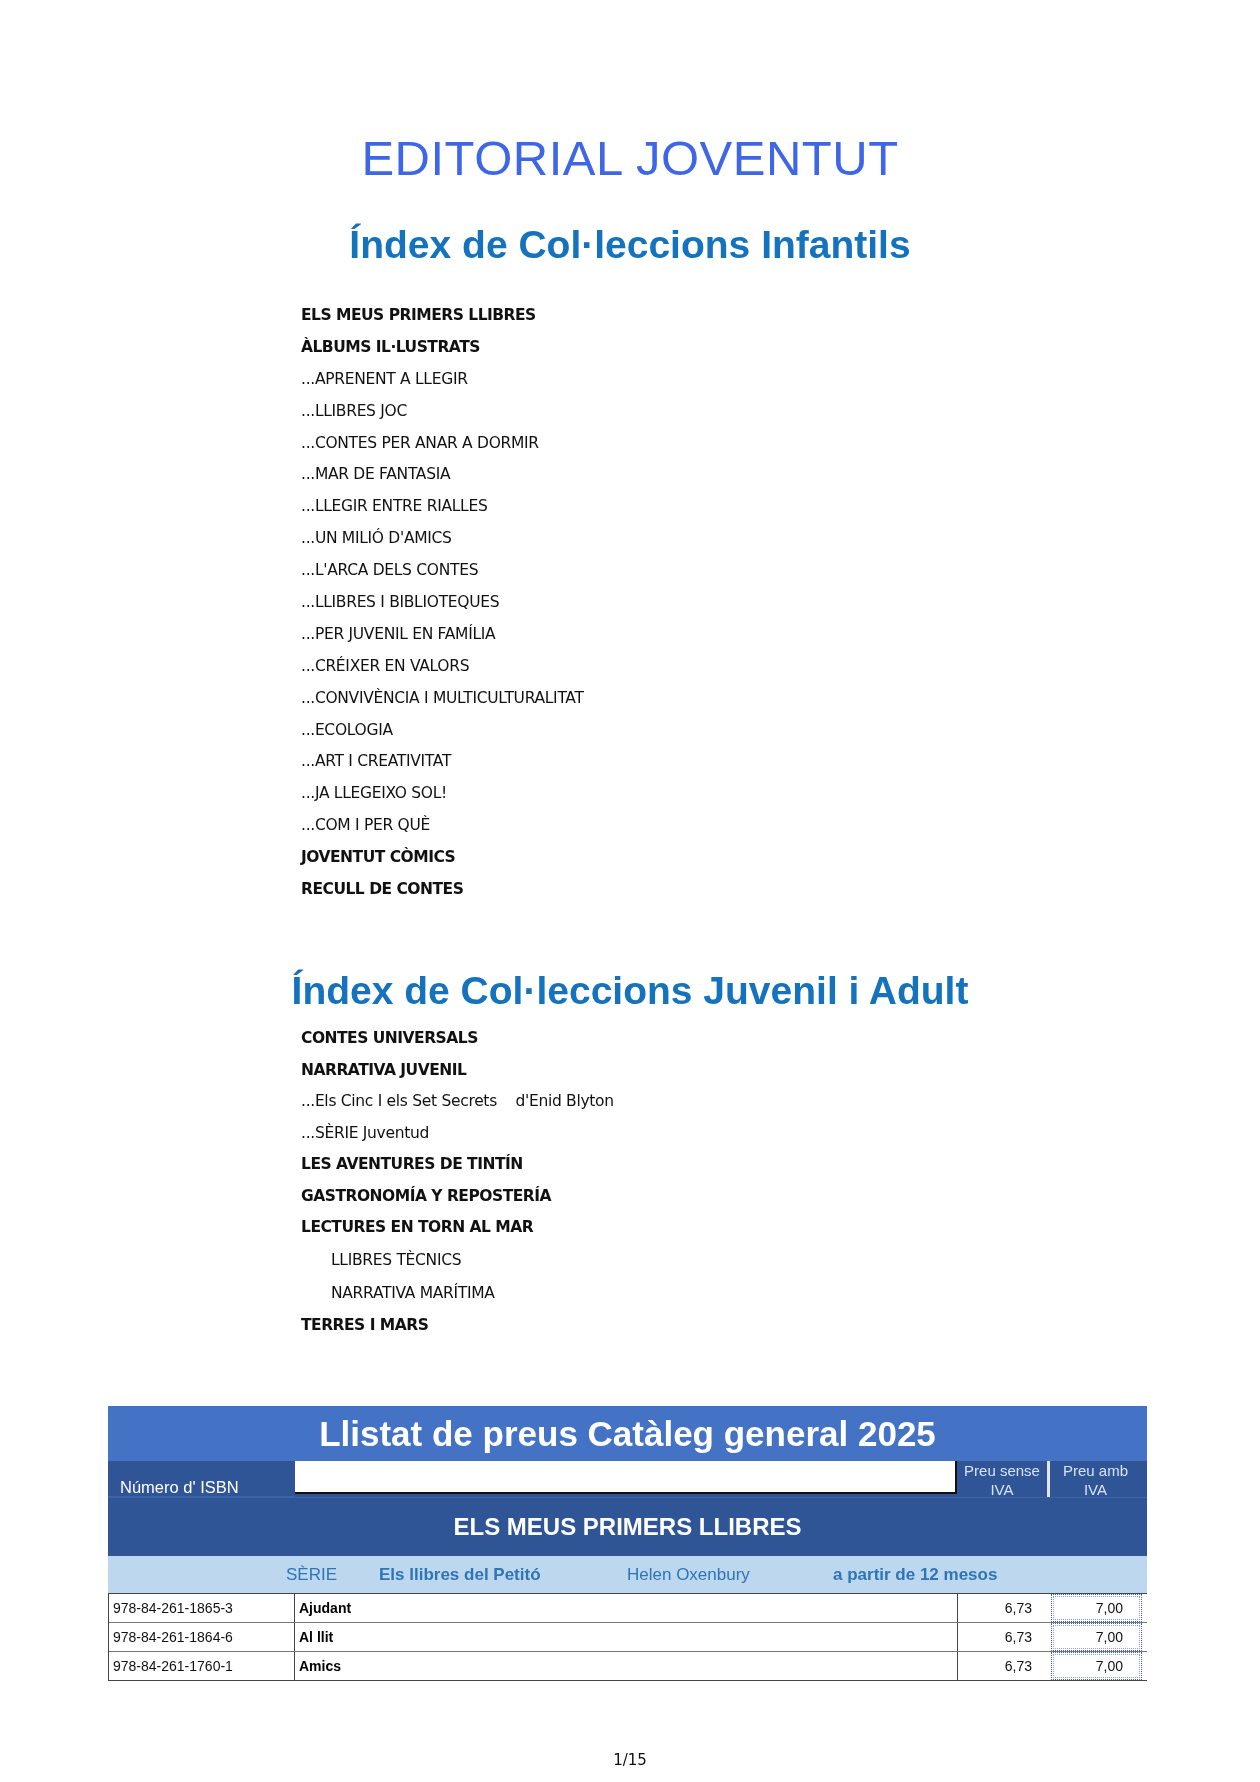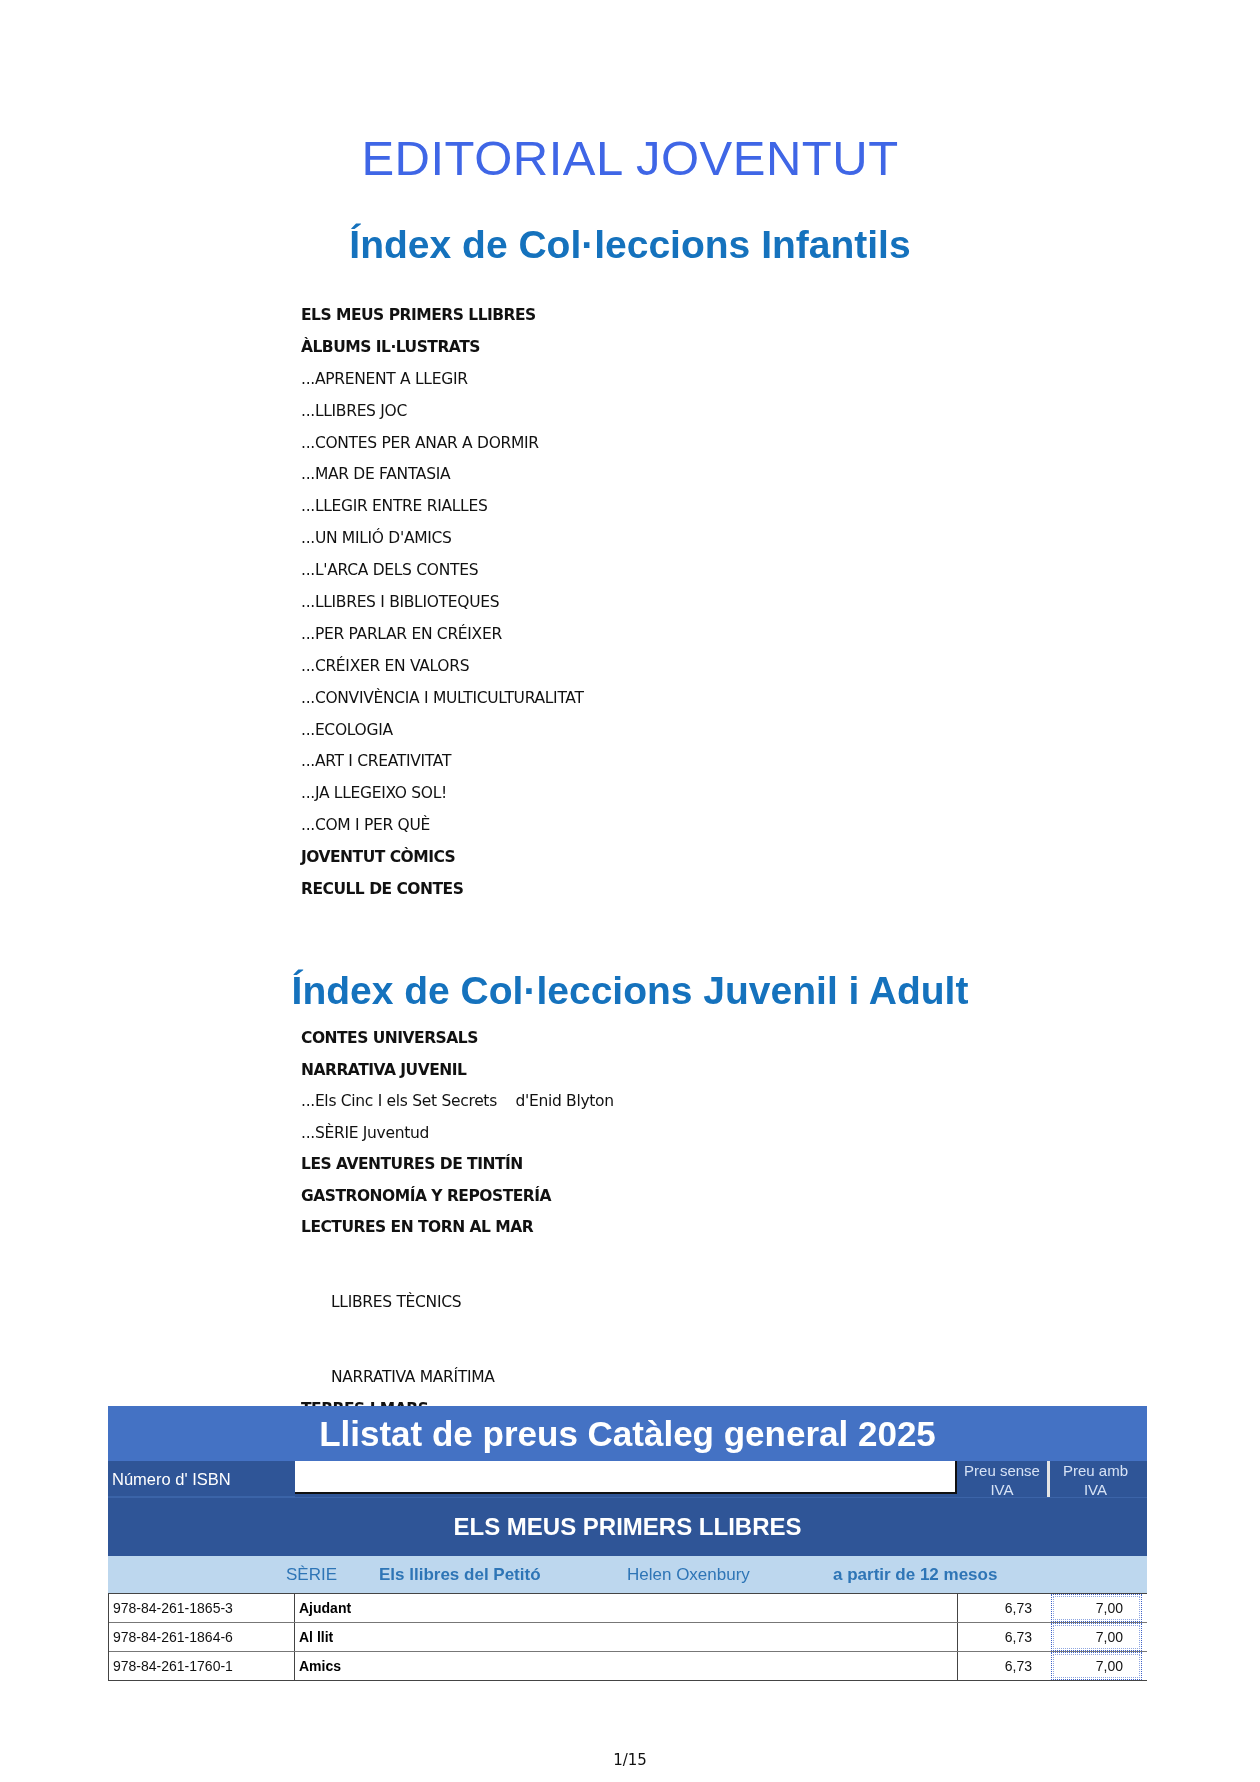--- a/index.html
+++ b/index.html
@@ -13,31 +13,31 @@
   .section-title {
     position: absolute; left: 0; width: 1260px; text-align: center;
     font-family: "Liberation Sans", sans-serif; font-weight: bold; font-size: 39px; color: #1572BD;
   }
   .index-list {
     position: absolute; left: 301px; margin: 0; padding: 0; list-style: none;
     font-family: "DejaVu Sans", sans-serif; font-size: 15.5px; color: #111;
   }
   .index-list li { height: 31.9px; line-height: 31.9px; white-space: pre; letter-spacing: -0.3px; }
   .index-list li.bold { font-weight: bold; letter-spacing: -0.5px; }
-  .index-list li.indent { padding-left: 30px; margin-top: 42px; }
+  .index-list li.indent { padding-left: 30px; }
   .list2 li { height: 31.5px; line-height: 31.5px; }
 
   
   .ptable { position: absolute; left: 108px; top: 1388px; width: 1039px; font-family: "Liberation Sans", sans-serif; }
   .t-title {
     height: 55px; background: #4472C4; color: #fff; font-weight: bold; font-size: 35px;
     text-align: center; line-height: 56px;
   }
   .t-isbn-row { height: 36px; background: #2F5597; display: flex; color: #fff; }
-  .t-isbn-label { width: 187px; font-size: 16.5px; line-height: 36px; padding-left: 4px; box-sizing: border-box; border-bottom: 1px solid #3a64a8; }
+  .t-isbn-label { width: 187px; font-size: 16.5px; line-height: 36px; padding-left: 12px; box-sizing: border-box; border-bottom: 1px solid #3a64a8; margin-top: 8px; }
   .t-isbn-input {
     width: 662px; height: 33px; background: #fff; border: none; border-right: 2px solid #111; border-bottom: 2px solid #111;
     box-sizing: border-box; margin-top: 0; font-family: "Liberation Sans", sans-serif; font-size: 16px; padding: 0 6px;
   }
   .t-price-head { width: 93px; font-size: 15px; text-align: center; line-height: 19px; padding-top: 0px; color: #d6e2f5; border-right: 3px solid #e5e5e5; box-sizing: border-box; }
   .t-price-head.last { width: 91px; border-right: none; }
   .t-collection {
     height: 58px; background: #2F5597; color: #fff; font-weight: bold; font-size: 24px;
     text-align: center; line-height: 58px; border-top: 1px solid #3c64a8;
   }
@@ -77,21 +77,21 @@
     <li class="bold">ELS MEUS PRIMERS LLIBRES</li>
     <li class="bold">ÀLBUMS IL·LUSTRATS</li>
     <li>...APRENENT A LLEGIR</li>
     <li>...LLIBRES JOC</li>
     <li>...CONTES PER ANAR A DORMIR</li>
     <li>...MAR DE FANTASIA</li>
     <li>...LLEGIR ENTRE RIALLES</li>
     <li>...UN MILIÓ D'AMICS</li>
     <li>...L'ARCA DELS CONTES</li>
     <li>...LLIBRES I BIBLIOTEQUES</li>
-    <li>...PER PARLAR EN CRÉIXER</li>
+    <li>...PER JUVENIL EN FAMÍLIA</li>
     <li>...CRÉIXER EN VALORS</li>
     <li>...CONVIVÈNCIA I MULTICULTURALITAT</li>
     <li>...ECOLOGIA</li>
     <li>...ART I CREATIVITAT</li>
     <li>...JA LLEGEIXO SOL!</li>
     <li>...COM I PER QUÈ</li>
     <li class="bold">JOVENTUT CÒMICS</li>
     <li class="bold">RECULL DE CONTES</li>
   </ul>
 

